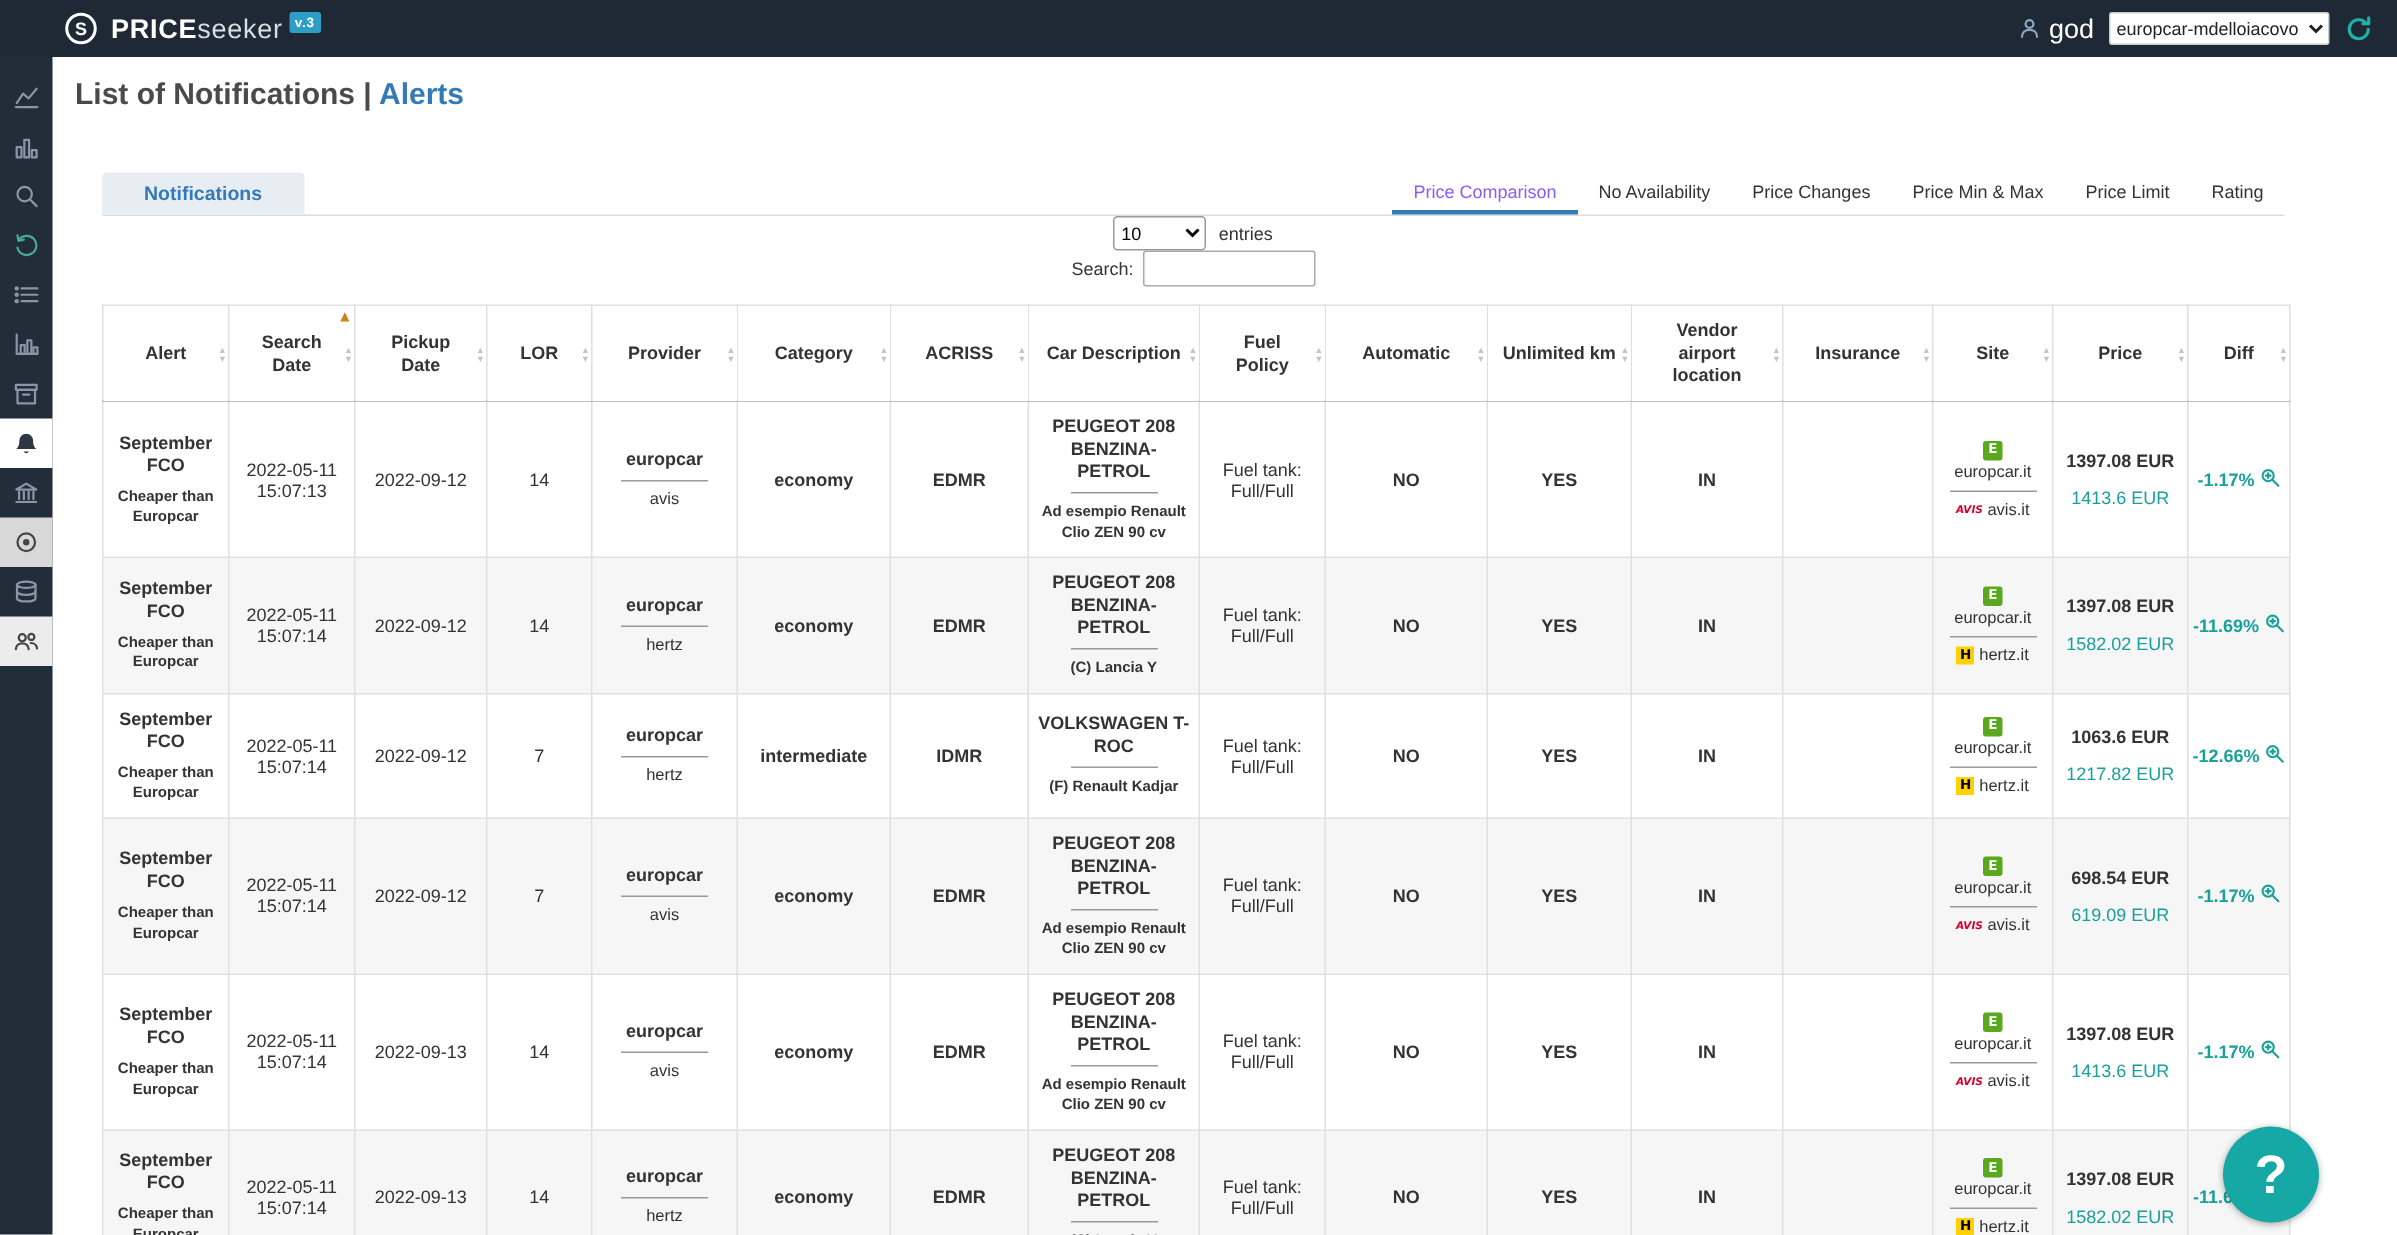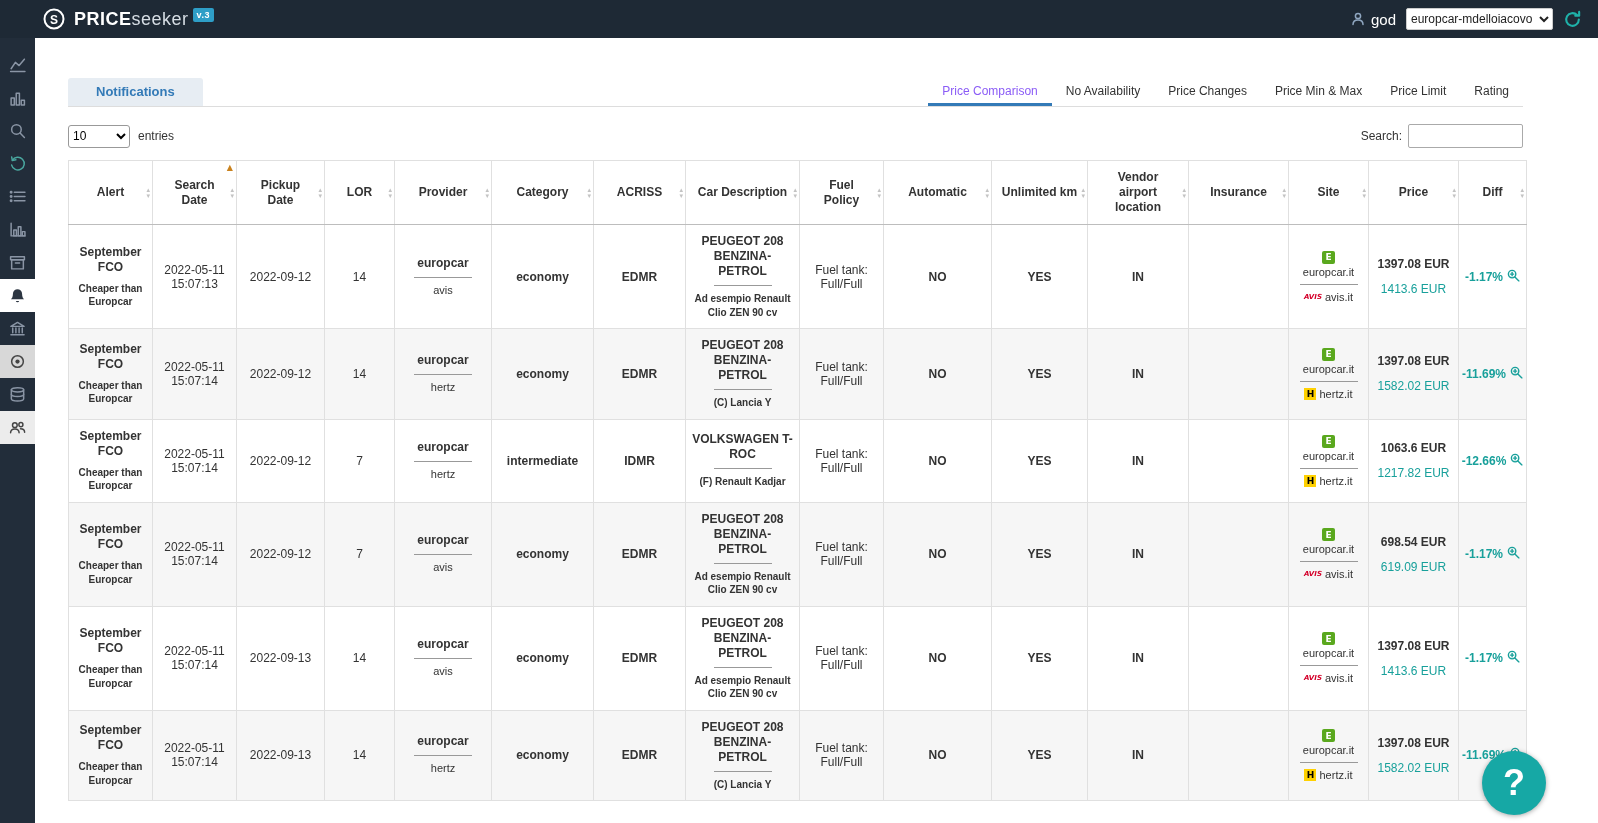--- a/index.html
+++ b/index.html
@@ -10,21 +10,21 @@
   .topbar { position:absolute; top:0; left:0; width:1598px; height:38px;
             background:#1e2935; display:flex; align-items:center;
             justify-content:space-between; padding:0 16px 0 42px; z-index:20; }
   .brand { display:flex; align-items:center; gap:8px; }
   .brand-text { color:#fff; font-size:18px; letter-spacing:.5px; }
   .brand-bold { font-weight:bold; }
   .brand-light { font-weight:normal; color:#d6dde4; }
   .version-badge { background:#2e9ec7; color:#fff; font-size:9px; font-weight:bold;
                    padding:2px 4px; border-radius:2px; margin-left:4px; vertical-align:super; }
   .topbar-right { display:flex; align-items:center; gap:10px; }
-  .user-chip { display:flex; align-items:center; gap:5px; color:#fff; font-size:15px; }
+  .user-chip { display:flex; align-items:center; gap:5px; color:#fff; font-size:18px; }
   .account-select { height:22px; width:147px; font-size:12px; font-family:inherit;
                     border:1px solid #ccc; border-radius:2px; background:#fff; color:#222; }
 
   
   .sidebar { position:absolute; top:38px; left:0; width:35px; height:785px;
              background:#222d3a; padding-top:10px; z-index:15; }
   .sicon { width:35px; height:33px; display:flex; align-items:center; justify-content:center;
            cursor:pointer; }
   .sicon svg { width:17px; height:17px; fill:none; stroke:#8a95a5; stroke-width:1.4;
                stroke-linecap:round; stroke-linejoin:round; }
@@ -46,21 +46,21 @@
   
   .tabbar { display:flex; justify-content:space-between; align-items:flex-end;
             border-bottom:1px solid #ddd; }
   .main-tab { background:#e7edf3; color:#337ab7; font-weight:bold; font-size:13px;
               padding:6px 28px 7px; border-radius:3px 3px 0 0; cursor:pointer; }
   .filter-tabs { display:flex; }
   .ftab { padding:6px 14px 8px; font-size:12px; color:#333; cursor:pointer; white-space:nowrap; }
   .ftab.active { border-bottom:3px solid #337ab7; padding-bottom:3px; color:#8b5cf6; }
 
   
-  .controls { margin-top:17px; display:flex; justify-content:space-between; align-items:center; }
+  .controls { display:flex; justify-content:space-between; align-items:center;flex-direction:column; }
   .controls-left { display:flex; align-items:center; gap:8px; font-size:12px; color:#333; }
   .entries-select { width:62px; height:23px; font-size:12px; font-family:inherit;
                     border:1px solid #999; border-radius:3px; background:#fff; }
   .controls-right { display:flex; align-items:center; gap:6px; font-size:12px; color:#333; }
   .search-input { width:115px; height:24px; border:1px solid #aaa; border-radius:2px;
                   font-size:12px; padding:0 5px; font-family:inherit; }
 
   
   table.grid { margin-top:12px; width:100%; table-layout:fixed; border-collapse:collapse;
                font-size:12px; color:#333; }
@@ -224,20 +224,21 @@
     <svg viewBox="0 0 16 16">
         <circle cx="5.5" cy="5.8" r="2.2"></circle>
         <path d="M1.5 13 c0-2.3 1.8-3.7 4-3.7 s4 1.4 4 3.7"></path>
         <circle cx="11.2" cy="5.3" r="1.9"></circle>
         <path d="M10.8 9.1 c2.3 0 3.9 1.4 3.9 3.4"></path>
       </svg>
   </div>
 </nav>
 
 <main class="content">
+  <h1 class="page-title"><span>List of Notifications |</span> <span class="accent">Alerts</span></h1>
 
   <section class="section">
 
     <div class="tabbar">
       <div class="main-tab">Notifications</div>
       <div class="filter-tabs">
           <div class="ftab active">Price Comparison</div>
           <div class="ftab">No Availability</div>
           <div class="ftab">Price Changes</div>
           <div class="ftab">Price Min &amp; Max</div>

